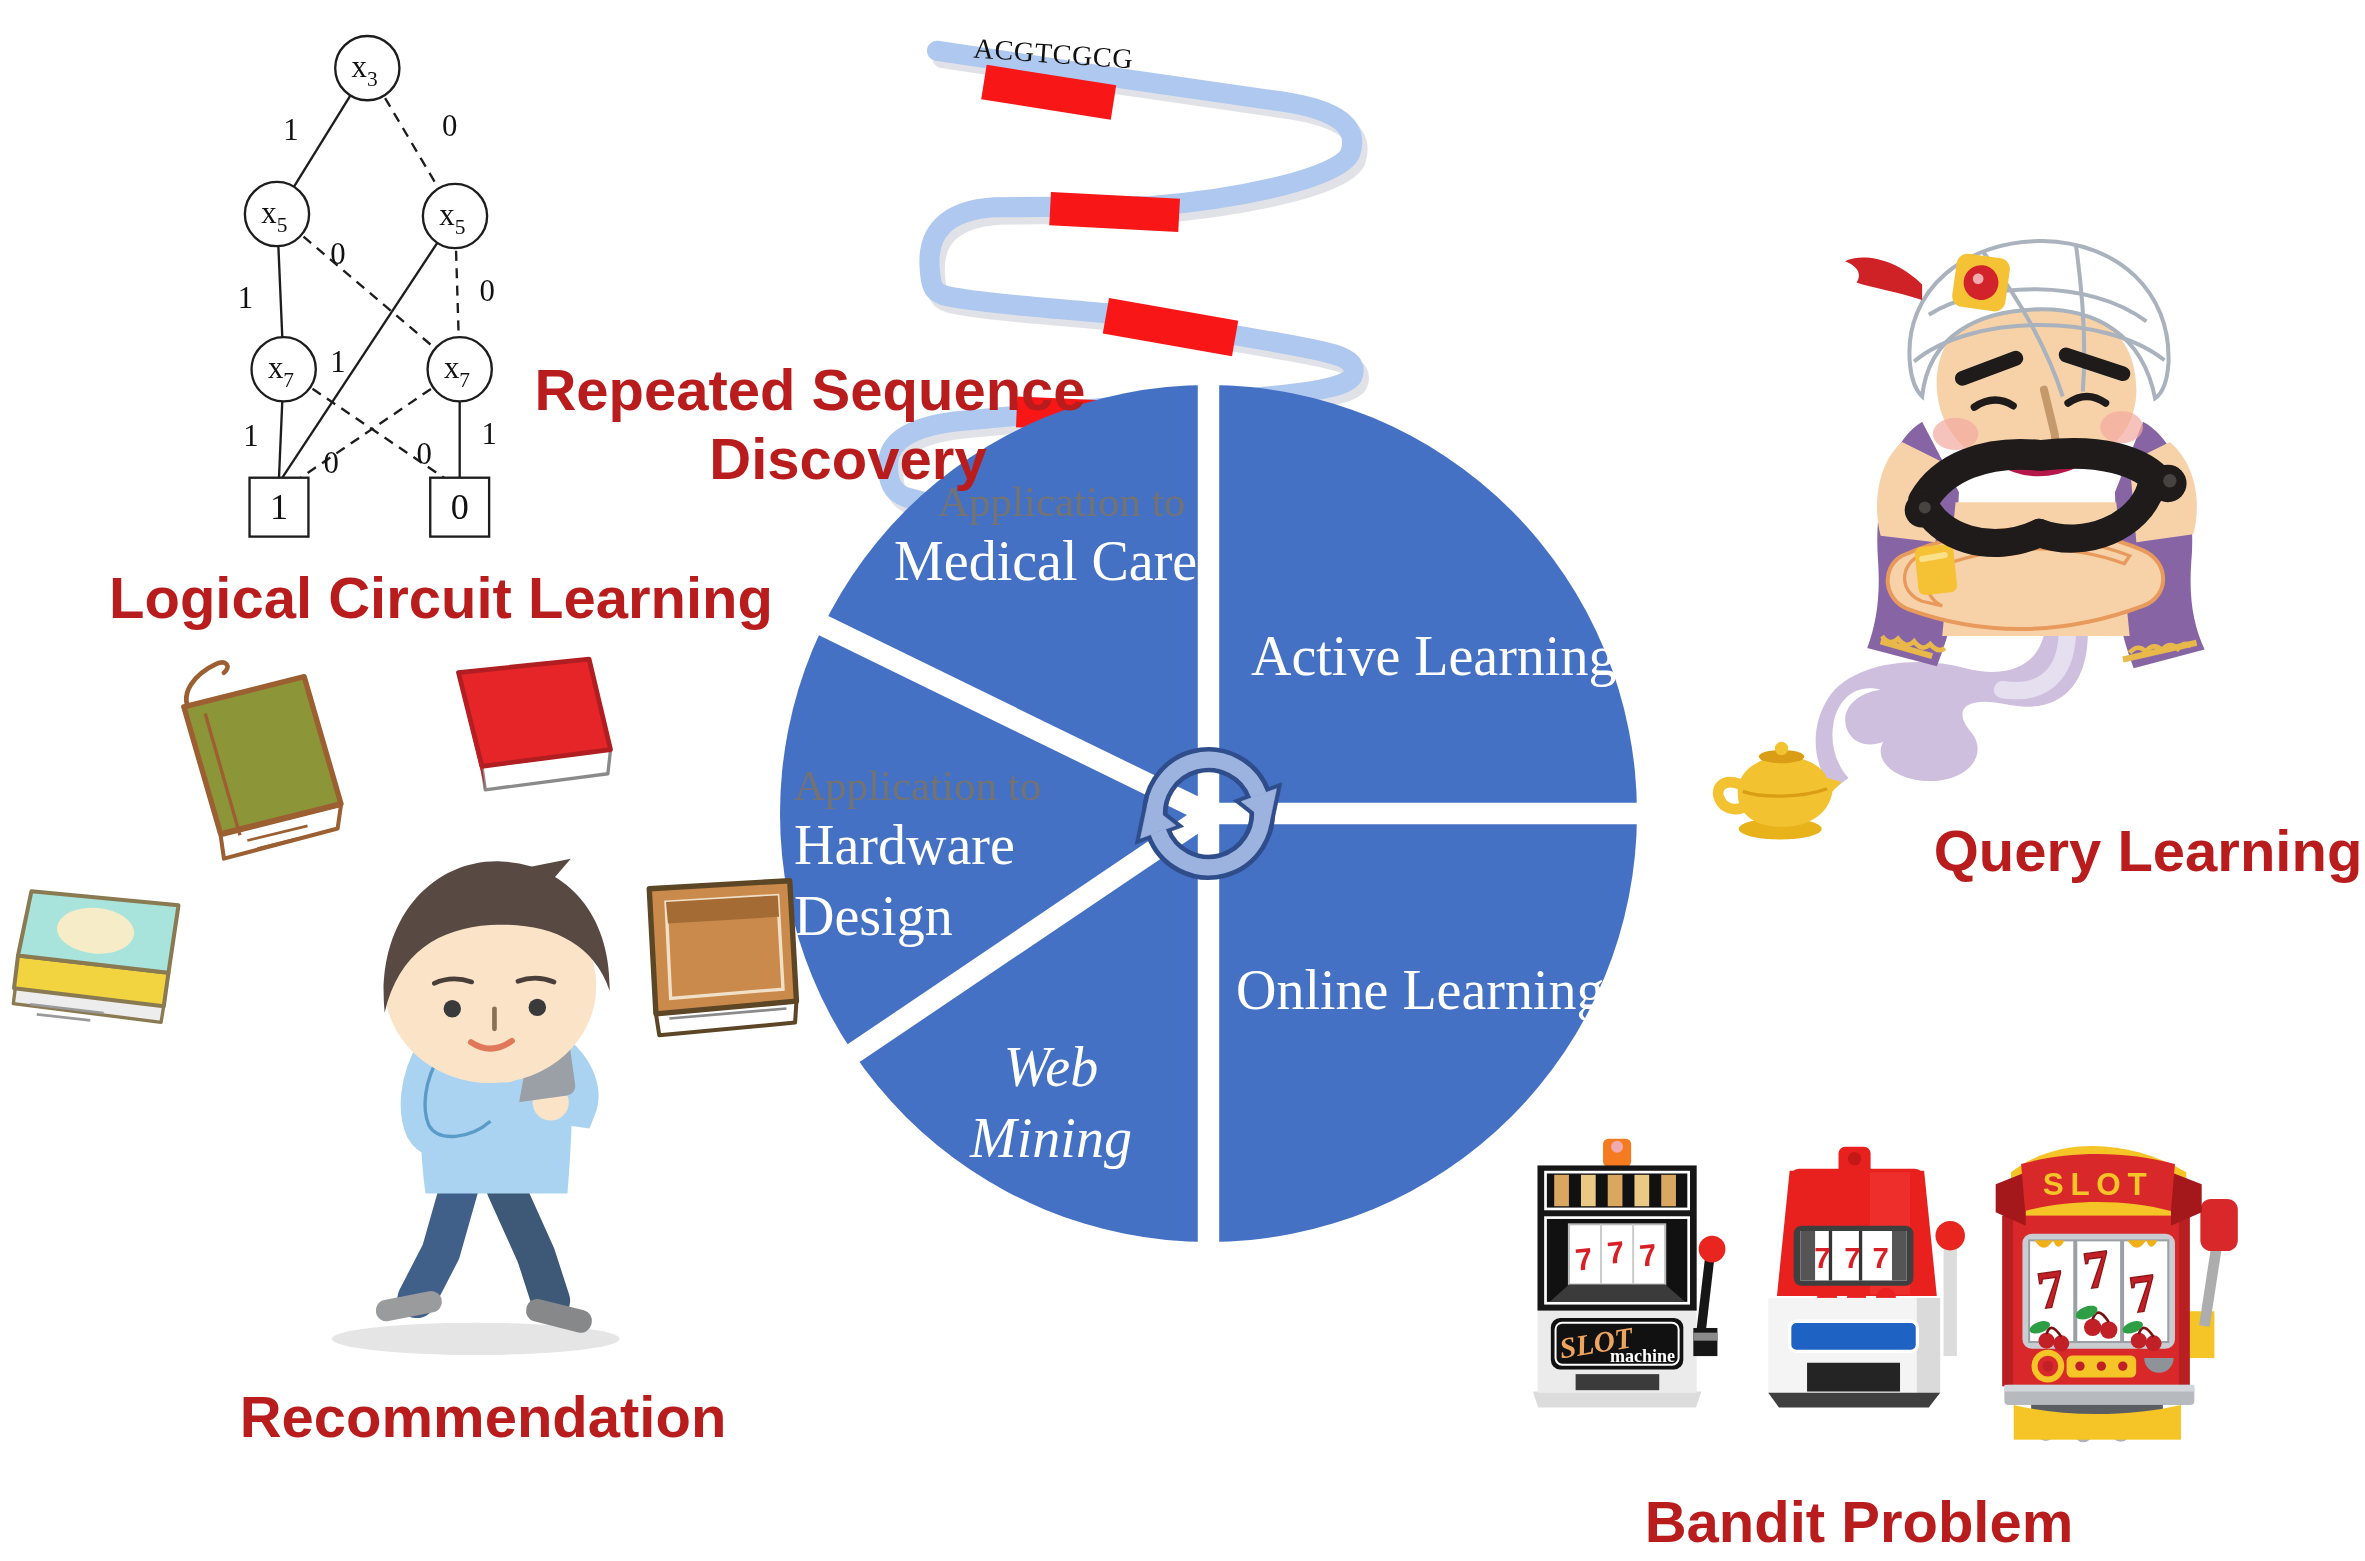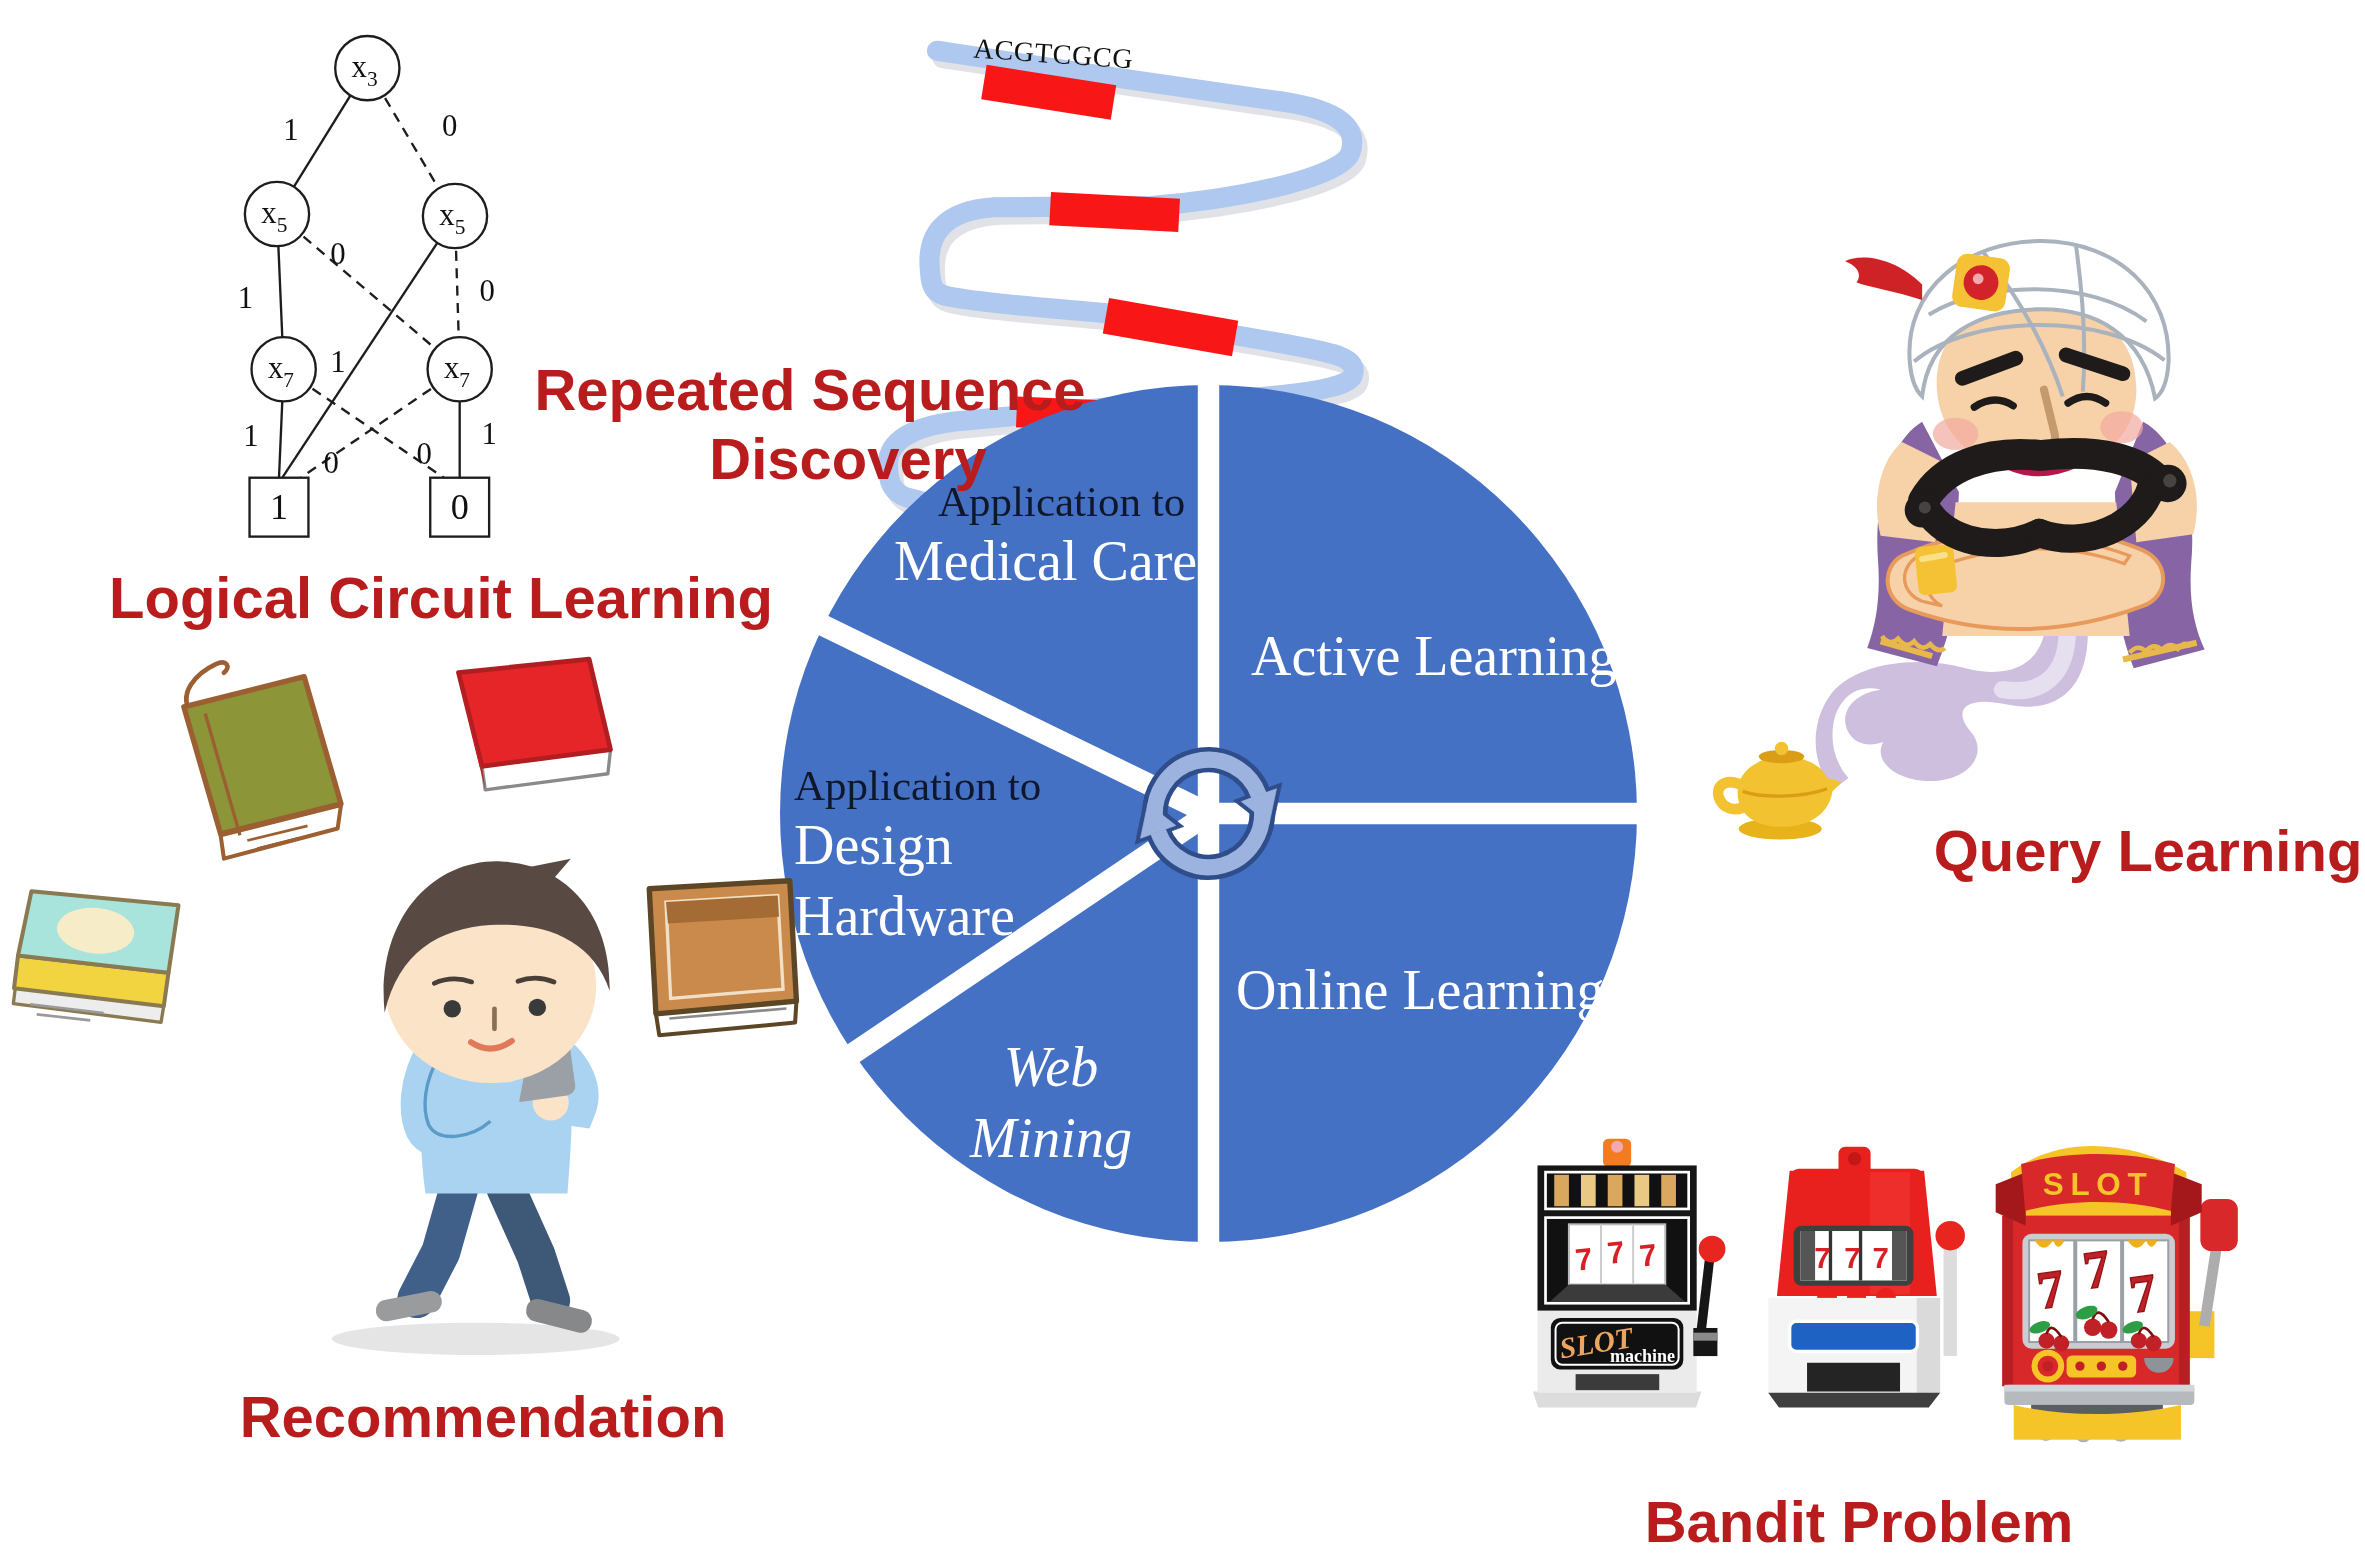--- a/index.html
+++ b/index.html
@@ -3,21 +3,21 @@
 <meta charset="utf-8">
 <style>
   html,body{margin:0;padding:0;background:#fff;}
   body{width:2366px;height:1561px;position:relative;overflow:hidden;
        font-family:"Liberation Sans",sans-serif;}
   .black-label{position:absolute;transform:translateX(-50%);
     font:bold 58px "Liberation Sans",sans-serif;color:#b91c1c;
     white-space:nowrap;letter-spacing:0;}
   .pie-label{position:absolute;font-family:"Liberation Serif",serif;
     color:#ffffff;white-space:nowrap;}
-  .pie-label .app-to{font-size:43px;color:#0f172a;display:block;}
+  .pie-label .app-to{font-size:43px;color:#737373;display:block;}
   .pie-big{font-size:56px;line-height:71px;}
   .center-text{text-align:center;transform:translateX(-50%);font-style:italic;}
   svg{position:absolute;overflow:visible;}
   text{user-select:none;}
 </style>
 </head>
 <body>
 
 <svg style="left:214px;top:30px" width="308" height="522" viewBox="0 0 460 780">
   <g stroke="#1d1d1d" stroke-width="3.5" fill="none">
@@ -102,22 +102,22 @@
   </g>
 </svg>
 
 <div class="pie-label" style="left:894px;top:477px">
   <span class="app-to" style="margin-left:44px">Application to</span>
   <span class="pie-big" style="display:block">Medical Care</span>
 </div>
 <div class="pie-label pie-big" style="left:1251px;top:621px">Active Learning</div>
 <div class="pie-label" style="left:794px;top:761px">
   <span class="app-to">Application to</span>
+  <span class="pie-big" style="display:block">Hardware</span>
   <span class="pie-big" style="display:block">Design</span>
-  <span class="pie-big" style="display:block">Hardware</span>
 </div>
 <div class="pie-label pie-big" style="left:1236px;top:955px">Online Learning</div>
 <div class="pie-label pie-big center-text" style="left:1051px;top:1032px">
   <span style="display:block">Web</span>
   <span style="display:block">Mining</span>
 </div>
 
 <svg style="left:137px;top:653px" width="214" height="228" viewBox="0 0 320 340">
   <path d="M 85,95 C 55,60 92,28 118,16 C 134,9 141,20 130,29" fill="none" stroke="#9C5F32" stroke-width="7" stroke-linecap="round"></path>
   <polygon points="125,272 305,227 300,262 130,307" fill="#ffffff" stroke="#9C5F32" stroke-width="6" stroke-linejoin="round"></polygon>

